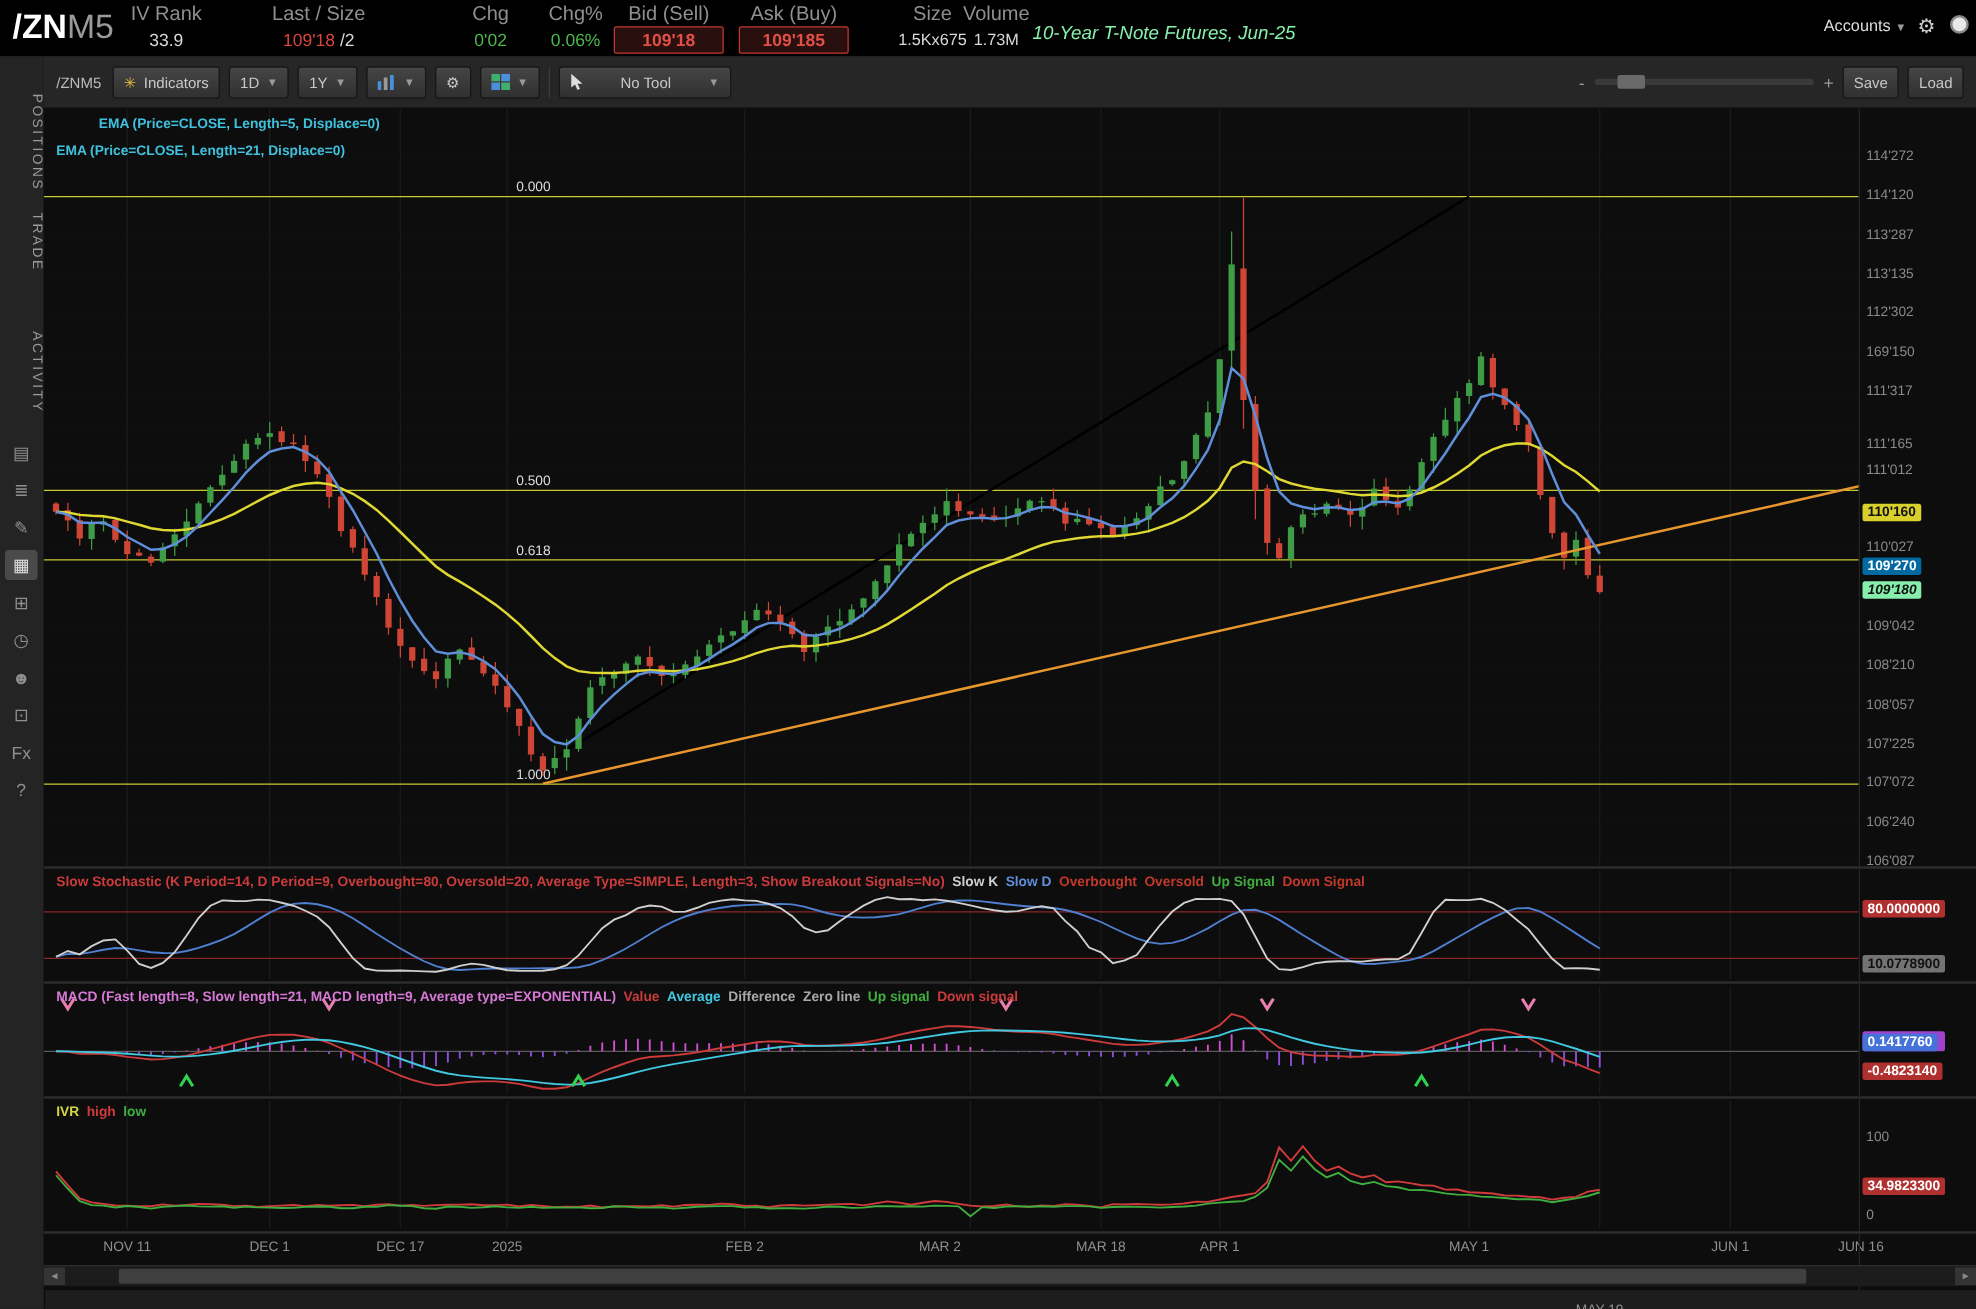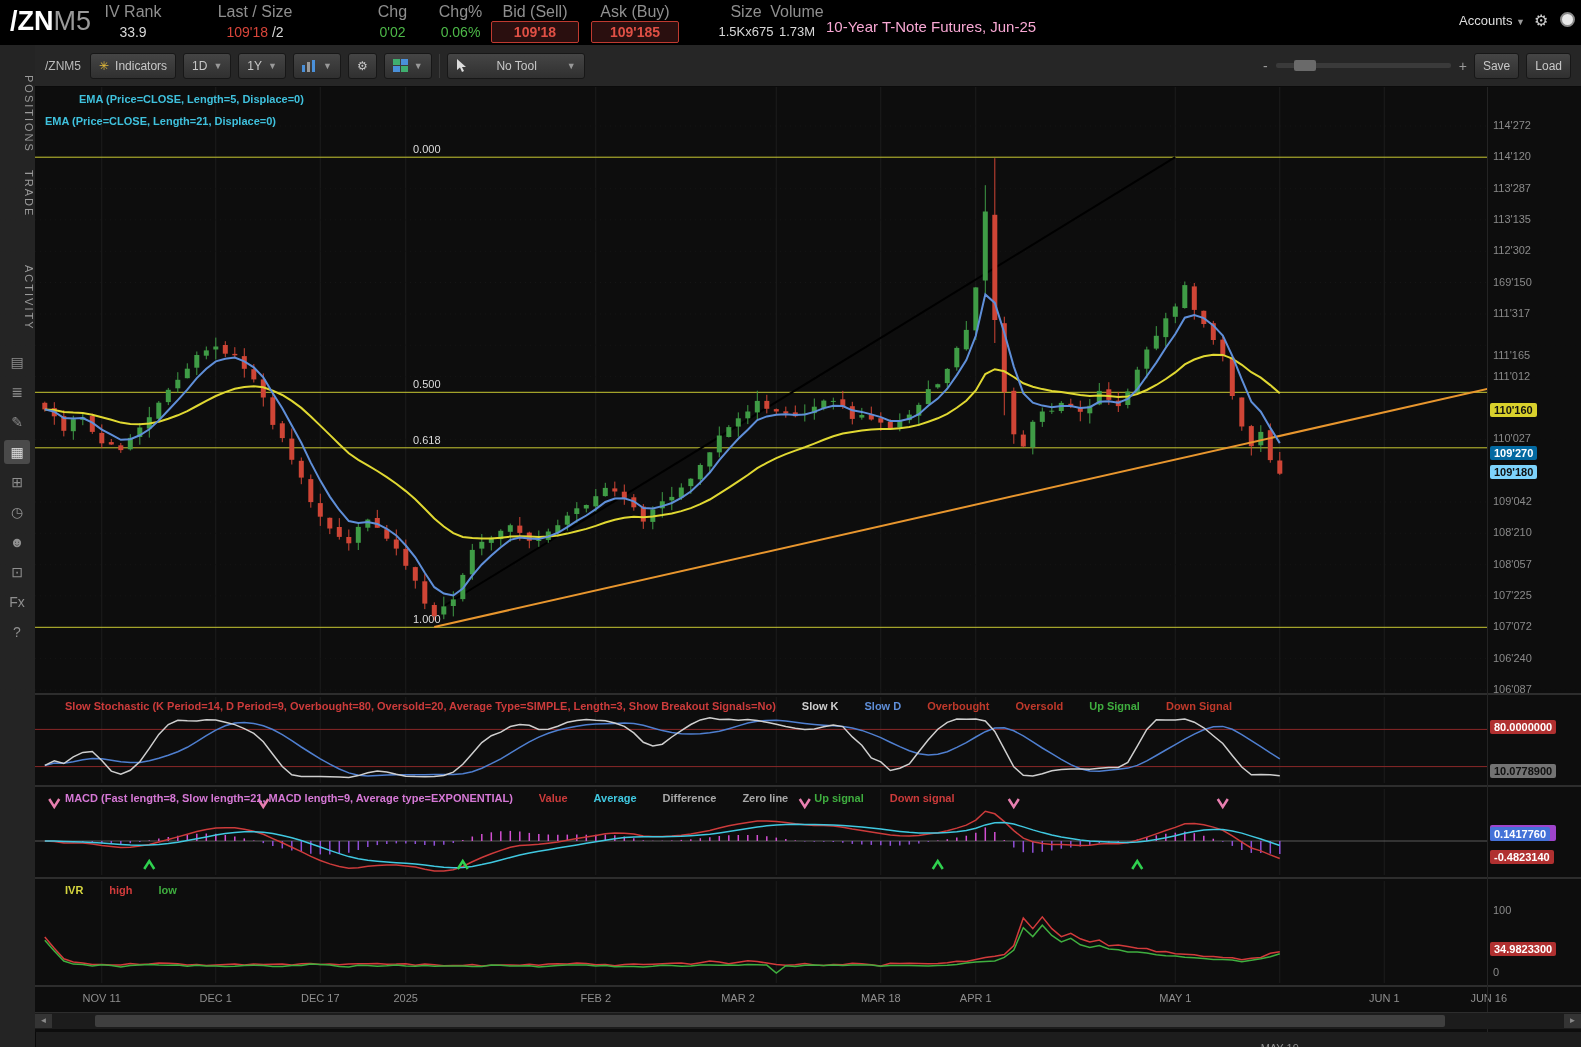--- a/index.html
+++ b/index.html
@@ -7,21 +7,21 @@
   
   #header{position:absolute;left:0;top:0;width:1581px;height:45px;background:#000;}
   .sym{position:absolute;left:10px;top:6px;font-size:27px;font-weight:bold;color:#fff;}
   .sym .suf{color:#9a9a9a;font-weight:normal;}
   .hf{position:absolute;top:3px;text-align:center;}
   .hf .lab{font-size:16px;color:#8f8f8f;white-space:nowrap;}
   .hf .val{font-size:14px;margin-top:3px;white-space:nowrap;}
   .red{color:#d9453a;} .grn{color:#4db848;} .wht{color:#d8d8d8;}
   .qbox{display:inline-block;width:86px;height:20px;line-height:20px;background:#2a0f0f;
     border:1px solid #c03a30;border-radius:2px;color:#e05045;font-size:14px;font-weight:bold;}
-  #chart-title{position:absolute;left:826px;top:18px;font-size:15px;color:#f9a8d4;}
+  #chart-title{position:absolute;left:826px;top:18px;font-size:15px;color:#86efac;font-style:italic;}
   #accounts{position:absolute;left:1459px;top:13px;font-size:13px;color:#ddd;cursor:pointer;}
   #hdr-gear{position:absolute;left:1534px;top:11px;font-size:16px;color:#ccc;cursor:pointer;}
   #hdr-circle{position:absolute;left:1560px;top:12px;width:15px;height:15px;border-radius:50%;
     background:#e8e8e8;border:2px solid #888;box-sizing:border-box;}
   
   #sidebar{position:absolute;left:0;top:45px;width:35px;height:1002px;background:#242424;border-right:1px solid #0a0a0a;}
   .vtab{position:absolute;left:0;width:35px;writing-mode:vertical-rl;font-size:11px;letter-spacing:2px;
     color:#9a9a9a;text-align:center;cursor:pointer;}
   .sb-icon{position:absolute;left:4px;width:26px;height:24px;text-align:center;line-height:24px;
     font-size:14px;color:#8f8f8f;cursor:pointer;border-radius:3px;}
@@ -40,21 +40,21 @@
   .zchar{color:#9a9a9a;font-size:14px;cursor:pointer;}
   
   #stack{position:absolute;left:35px;top:87px;width:1546px;height:945px;background:#0d0d0d;}
   #stack svg{position:absolute;left:0;display:block;}
   svg text{font-family:"Liberation Sans",sans-serif;}
   .hsep{position:absolute;left:0;width:1546px;height:2px;background:#2d2d2d;}
   #axis{position:absolute;left:1452px;top:0;width:94px;height:945px;border-left:1px solid #242424;}
   .axl{position:absolute;left:5px;font-size:11px;color:#8a8a8a;white-space:nowrap;}
   .axbadge{position:absolute;left:2px;font-size:11px;font-weight:bold;padding:1px 4px;border-radius:2px;white-space:nowrap;}
   .study-label{position:absolute;left:10px;font-size:11px;font-weight:bold;white-space:nowrap;}
-  .study-label span{margin-right:6px;margin-left:20px;}
+  .study-label span{margin-right:6px;}
   .time-label{position:absolute;font-size:11px;color:#8f8f8f;width:70px;text-align:center;}
   
   #scrollbar{position:absolute;left:0;top:925px;width:1546px;height:16px;background:#1c1c1c;border-top:1px solid #2d2d2d;}
   .sb-arrow{position:absolute;top:1px;width:17px;height:14px;background:#343434;color:#8a8a8a;font-size:8px;
     text-align:center;line-height:14px;cursor:pointer;}
   #sb-thumb{position:absolute;left:60px;top:2px;width:1350px;height:12px;background:#3f3f3f;border-radius:2px;cursor:grab;}
 </style>
 </head>
 <body>
 
@@ -670,21 +670,21 @@
   <div class="study-label" id="stoch-label" style="top:613px;color:#cc3b3b;"><span>Slow Stochastic (K Period=14, D Period=9, Overbought=80, Oversold=20, Average Type=SIMPLE, Length=3, Show Breakout Signals=No)</span><span style="color: rgb(207, 207, 207);">Slow K</span><span style="color: rgb(95, 143, 217);">Slow D</span><span style="color: rgb(192, 57, 43);">Overbought</span><span style="color: rgb(192, 57, 43);">Oversold</span><span style="color: rgb(63, 174, 63);">Up Signal</span><span style="color: rgb(192, 57, 43);">Down Signal</span></div>
   <div class="study-label" id="macd-label" style="top:705px;color:#d678d6;"><span>MACD (Fast length=8, Slow length=21, MACD length=9, Average type=EXPONENTIAL)</span><span style="color: rgb(204, 59, 59);">Value</span><span style="color: rgb(64, 200, 224);">Average</span><span style="color: rgb(168, 168, 168);">Difference</span><span style="color: rgb(168, 168, 168);">Zero line</span><span style="color: rgb(63, 174, 63);">Up signal</span><span style="color: rgb(204, 59, 59);">Down signal</span></div>
   <div class="study-label" id="ivr-label" style="top:797px;color:#d6d63f;"><span>IVR</span><span style="color: rgb(210, 59, 59);">high</span><span style="color: rgb(63, 174, 63);">low</span></div>
 
   <div id="time-axis">
       <div class="time-label" style="left: 31.75px; top: 905px;">NOV 11</div>
       <div class="time-label" style="left: 145.75px; top: 905px;">DEC 1</div>
       <div class="time-label" style="left: 250.25px; top: 905px;">DEC 17</div>
       <div class="time-label" style="left: 335.75px; top: 905px;">2025</div>
       <div class="time-label" style="left: 525.75px; top: 905px;">FEB 2</div>
-      <div class="time-label" style="left: 668px; top: 905px; text-align: center;">MAR 2</div>
+      <div class="time-label" style="left: 682px; top: 905px; text-align: center;">MAR 2</div>
       <div class="time-label" style="left: 810.75px; top: 905px;">MAR 18</div>
       <div class="time-label" style="left: 905.75px; top: 905px;">APR 1</div>
       <div class="time-label" style="left: 1105.25px; top: 905px;">MAY 1</div>
       <div class="time-label" style="left: 1209.75px; top: 955px;">MAY 19</div>
       <div class="time-label" style="left: 1314.25px; top: 905px;">JUN 1</div>
       <div class="time-label" style="left: 1418.75px; top: 905px;">JUN 16</div>
     </div>
   <div id="axis">
       <div class="axl" style="top: 32px;">114'272</div>
       <div class="axl" style="top: 63.2311px;">114'120</div>
@@ -698,21 +698,21 @@
       <div class="axl" style="top: 345.363px;">110'027</div>
       <div class="axl" style="top: 408.022px;">109'042</div>
       <div class="axl" style="top: 439.253px;">108'210</div>
       <div class="axl" style="top: 470.681px;">108'057</div>
       <div class="axl" style="top: 501.912px;">107'225</div>
       <div class="axl" style="top: 533.341px;">107'072</div>
       <div class="axl" style="top: 564.572px;">106'240</div>
       <div class="axl" style="top: 596px;">106'087</div>
       <div class="axbadge" style="top: 316.011px; background: rgb(216, 208, 44); color: rgb(17, 17, 17);">110'160</div>
       <div class="axbadge" style="top: 359.142px; background: #0369a1; color: rgb(255, 255, 255);">109'270</div>
-      <div class="axbadge" style="top: 377.651px; background: #7dd3fc; color: rgb(17, 17, 17);">109'180</div>
+      <div class="axbadge" style="top: 377.651px; background: #86efac; color: rgb(17, 17, 17); font-style: italic;">109'180</div>
       <div class="axbadge" style="top: 633.4px; background: rgb(176, 48, 48); color: rgb(255, 255, 255);">80.0000000</div>
       <div class="axbadge" style="top: 676.752px; background: #737373; color: rgb(17, 17, 17);">10.0778900</div>
       <div class="axbadge" style="top: 737.646px; background: rgb(158, 68, 204); color: rgb(255, 255, 255); width: 58px; height: 14px;"></div>
       <div class="axbadge" style="top: 739.646px; background: rgb(68, 114, 216); color: rgb(255, 255, 255);">0.1417760</div>
       <div class="axbadge" style="top: 763.173px; background: rgb(176, 48, 48); color: rgb(255, 255, 255);">-0.4823140</div>
       <div class="axl" style="top: 817px;">100</div>
       <div class="axl" style="top: 879px;">0</div>
       <div class="axbadge" style="top: 855.3px; background: rgb(176, 48, 48); color: rgb(255, 255, 255);">34.9823300</div>
     </div>
 

